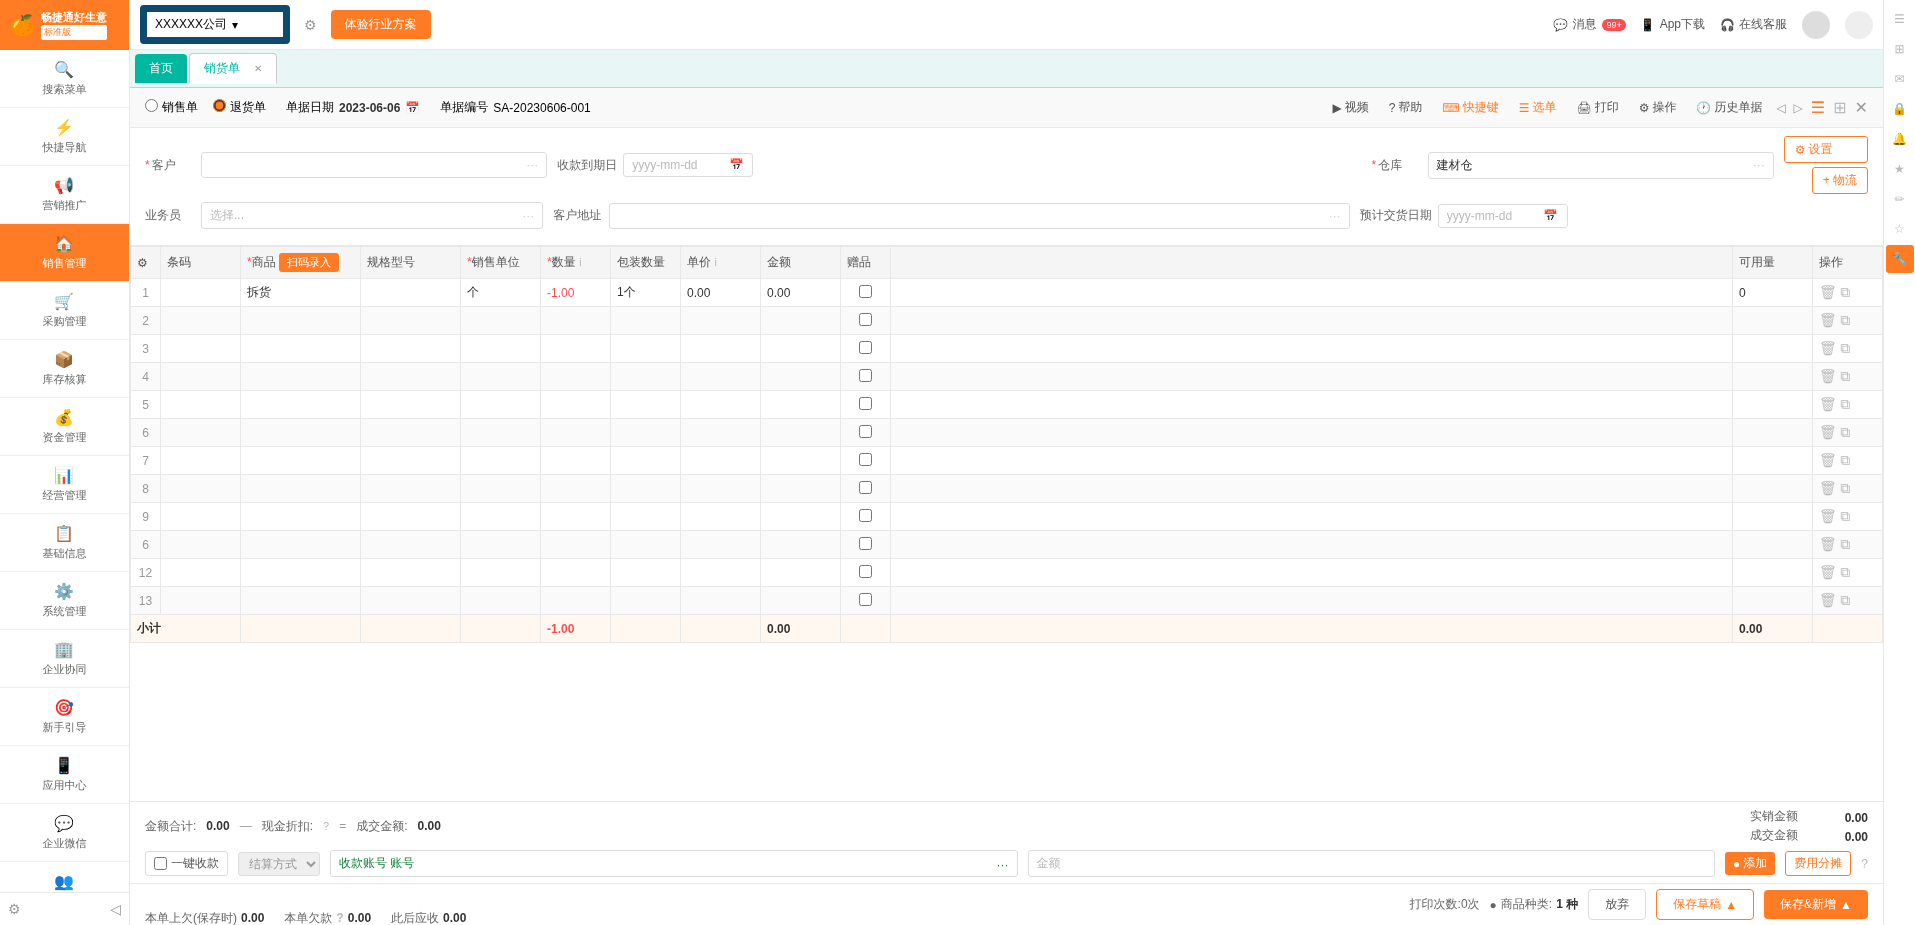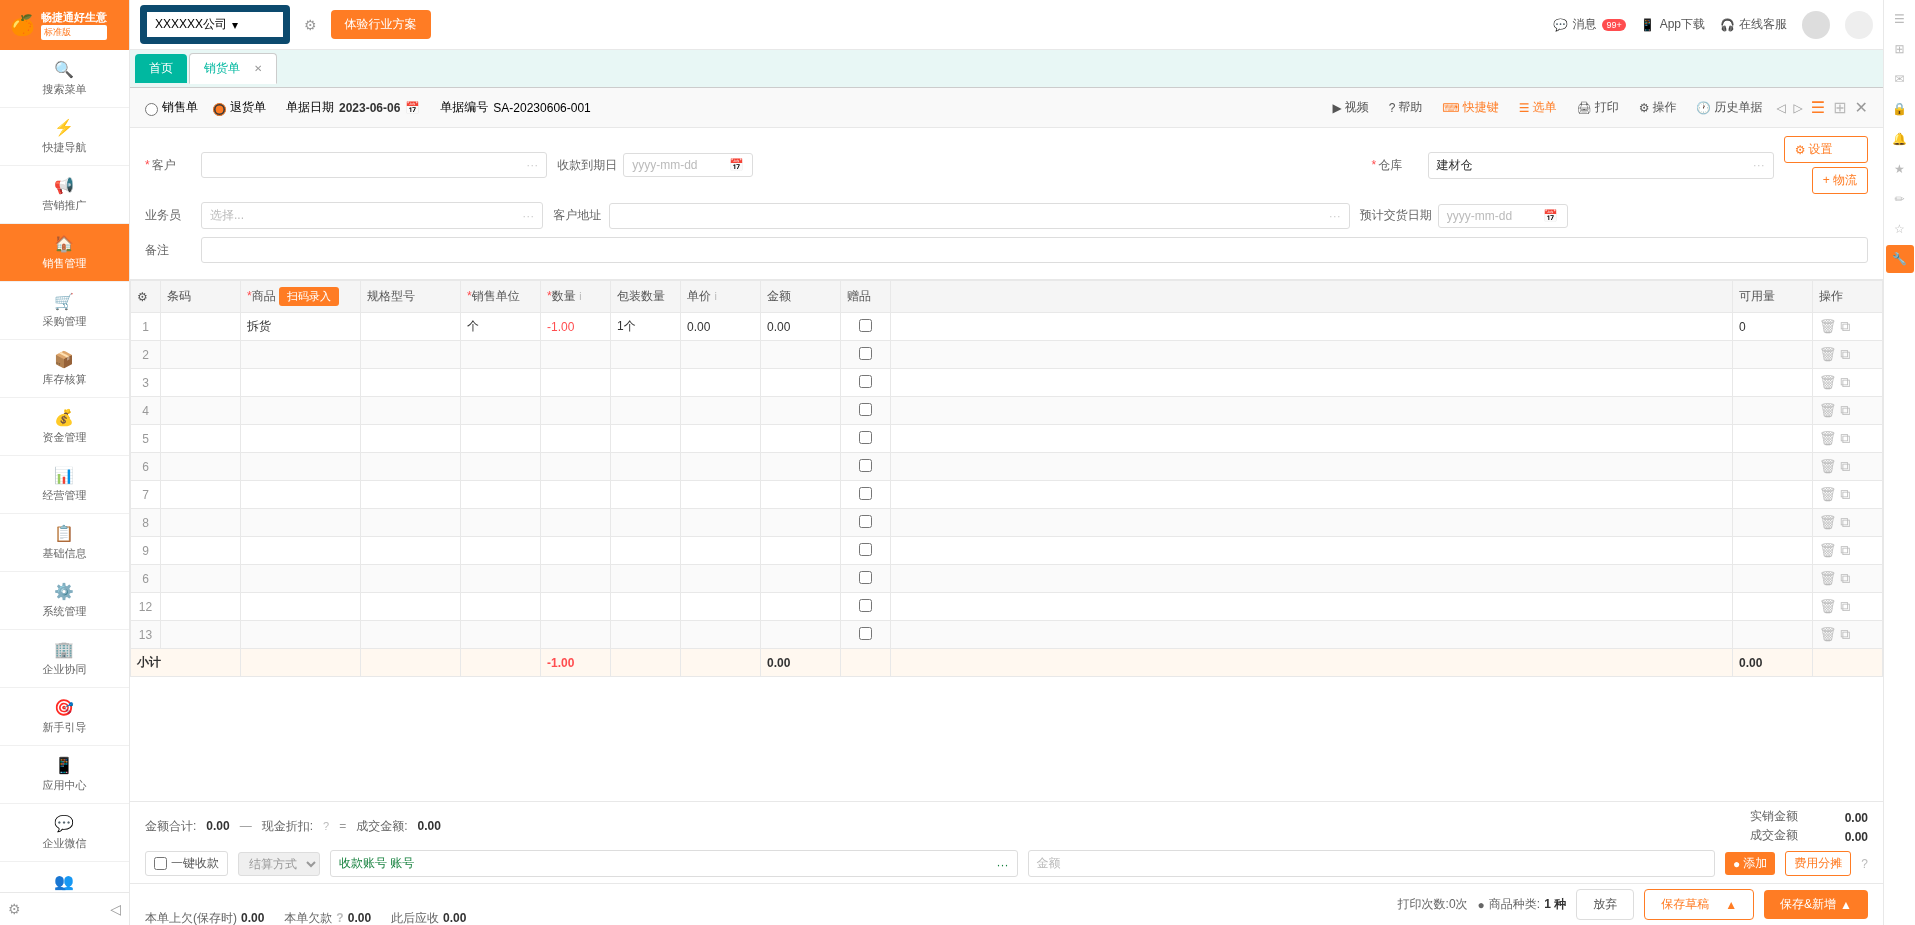--- a/index.html
+++ b/index.html
@@ -37,21 +37,21 @@
     .tab.active { background: #fff; color: #00b8a0; border: 1px solid #ccc; border-bottom: 1px solid #fff; }
     .tab-close { color: #999; font-size: 10px; cursor: pointer; }
     .home-tab { background: #00b8a0; color: #fff; padding: 6px 14px; border-radius: 4px 4px 0 0; cursor: pointer; }
 
     
     .content { flex: 1; overflow: hidden; display: flex; flex-direction: column; background: #fff; }
 
     
     .form-header { padding: 8px 15px; background: #f9f9f9; border-bottom: 1px solid #e8e8e8; display: flex; align-items: center; gap: 20px; flex-shrink: 0; }
     .radio-group { display: flex; gap: 15px; align-items: center; }
-    .radio-item { display: flex; align-items: flex-end; gap: 4px; cursor: pointer; }
+    .radio-item { display: flex; align-items: flex-start; gap: 4px; cursor: pointer; }
     .radio-item input[type="radio"] { accent-color: #ff7c24; }
     .form-date { display: flex; align-items: center; gap: 5px; }
     .form-number { display: flex; align-items: center; gap: 5px; }
     .date-val { color: #333; font-weight: bold; }
     .toolbar-right { margin-left: auto; display: flex; align-items: center; gap: 8px; }
     .toolbar-btn { display: flex; align-items: center; gap: 3px; cursor: pointer; color: #555; padding: 3px 6px; border-radius: 3px; }
     .toolbar-btn.orange { color: #ff7c24; }
     .close-form-btn { color: #999; cursor: pointer; font-size: 16px; }
 
     
@@ -112,21 +112,21 @@
     .one-click-btn { border: 1px solid #ddd; background: #fff; padding: 3px 8px; border-radius: 3px; cursor: pointer; color: #555; display: flex; align-items: center; gap: 4px; }
     .payment-select { border: 1px solid #ddd; padding: 3px 6px; border-radius: 3px; color: #999; min-width: 80px; }
 
     
     .bottombar { height: 42px; background: #fff; border-top: 1px solid #e8e8e8; display: flex; align-items: center; padding: 0 15px; gap: 20px; flex-shrink: 0; }
     .bottom-stat { display: flex; align-items: center; gap: 4px; color: #666; margin-top: 27px; }
     .bottom-stat-val { color: #333; font-weight: bold; }
     .bottom-stat-val.question { color: #bbb; cursor: pointer; }
     .bottom-right { margin-left: auto; display: flex; align-items: center; gap: 10px; }
     .discard-btn { border: 1px solid #ddd; background: #fff; padding: 6px 16px; border-radius: 4px; cursor: pointer; color: #555; }
-    .save-draft-btn { border: 1px solid #ff7c24; background: #fff; color: #ff7c24; padding: 6px 16px; border-radius: 4px; cursor: pointer; display: flex; align-items: center; gap: 16px; }
+    .save-draft-btn { border: 1px solid #ff7c24; background: #fff; color: #ff7c24; padding: 6px 16px; border-radius: 4px; cursor: pointer; display: flex; align-items: center; gap: 4px; }
     .save-new-btn { background: #ff7c24; color: #fff; border: none; padding: 6px 16px; border-radius: 4px; cursor: pointer; display: flex; align-items: center; gap: 4px; }
     .print-count { color: #666; }
     .product-type { display: flex; align-items: center; gap: 4px; color: #666; }
 
     
     .right-toolbar { width: 32px; background: #fff; border-left: 1px solid #e8e8e8; display: flex; flex-direction: column; align-items: center; padding: 5px 0; gap: 2px; flex-shrink: 0; }
     .rt-btn { width: 28px; height: 28px; display: flex; align-items: center; justify-content: center; cursor: pointer; color: #bbb; border-radius: 3px; font-size: 13px; }
     .rt-btn.orange-bg { background: #ff7c24; color: #fff; border-radius: 3px; }
 
     .info-icon { color: #bbb; cursor: pointer; font-size: 11px; }
@@ -357,24 +357,20 @@
           </div>
         </div>
         <div class="form-field">
           <span class="field-label">预计交货日期</span>
           <div class="field-input-date">
             <span>yyyy-mm-dd</span>
             <span class="calendar-icon">📅</span>
           </div>
         </div>
         <div style="width:100px;"></div>
-      </div>
-      <div class="notes-row form-row">
-        <span class="field-label">备注</span>
-        <div class="field-input" style="flex:3;min-height:26px;"></div>
       </div>
     </div>
 
     <div style="flex:1;overflow:hidden;display:flex;flex-direction:column;">
       <div class="table-container">
         <table>
           <thead>
             <tr>
               <th class="col-settings"><span>⚙</span></th>
               <th class="col-barcode">条码</th>

